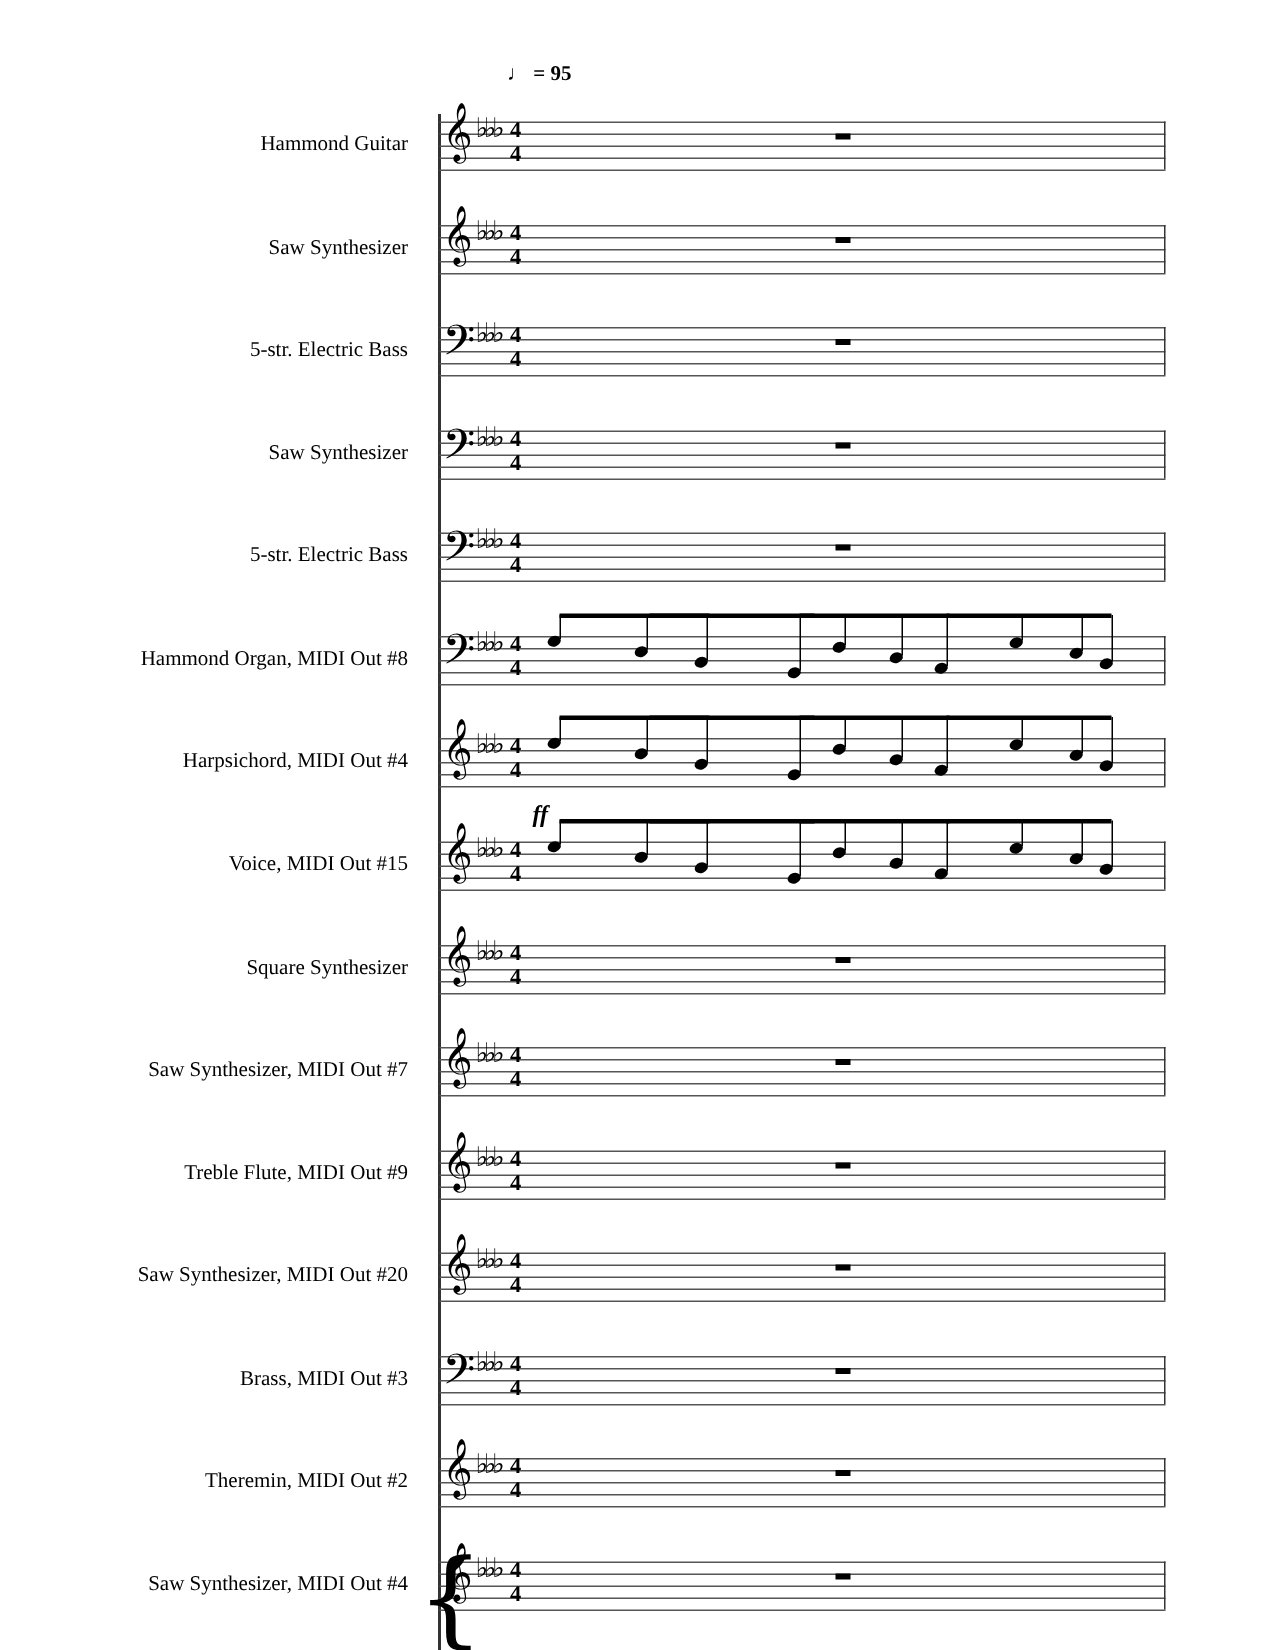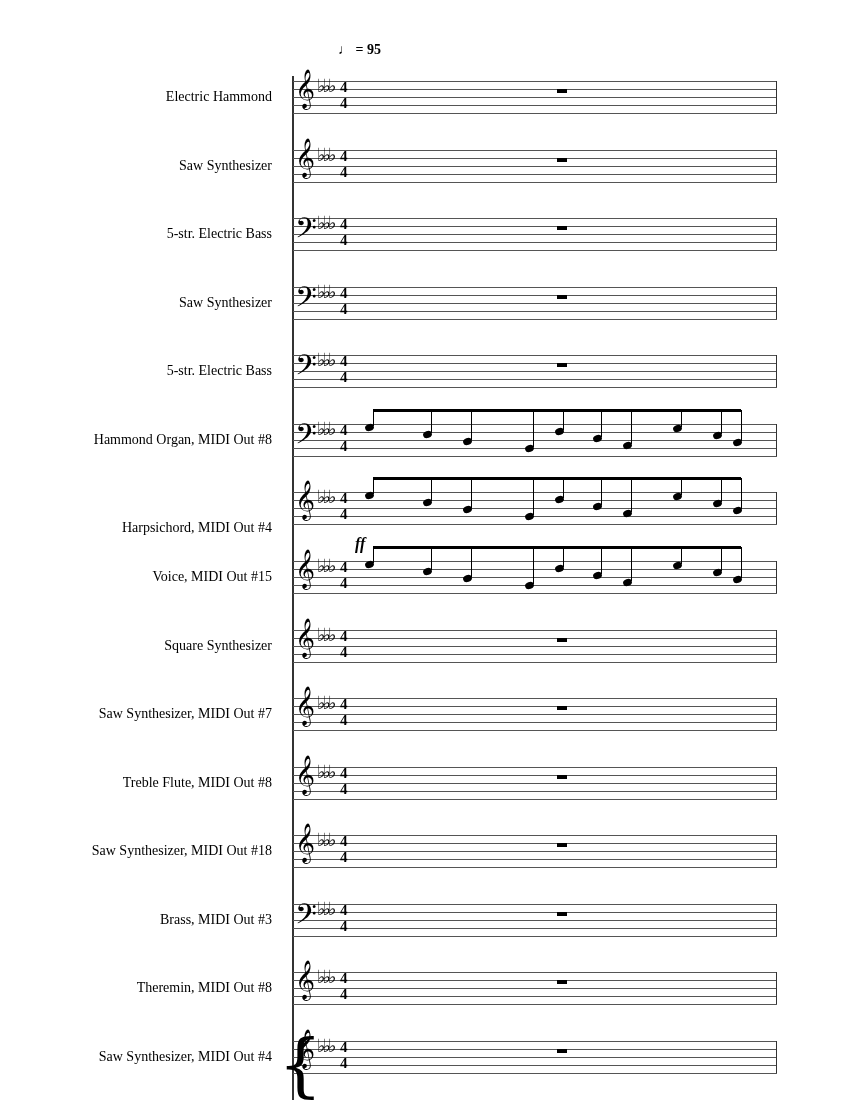--- a/index.html
+++ b/index.html
@@ -20,21 +20,21 @@
   .beam { position:absolute; height:3px; background:#000; }
   .dyn { position:absolute; font-style:italic; font-weight:bold; font-size:16px; }
 </style>
 </head>
 <body>
 
 <div class="tempo">♩ = 95</div>
 <div class="system-bar"></div>
 
 <div id="score">
-    <div class="label" style="top: 89px;">Electric Hammond</div>
+    <div class="label" style="top: 89px;">Hammond Guitar</div>
     <div class="staff" style="top: 81px;">
       <div class="line" style="top: 0px;"></div>
       <div class="line" style="top: 8px;"></div>
       <div class="line" style="top: 16px;"></div>
       <div class="line" style="top: 24px;"></div>
       <div class="line" style="top: 32px;"></div>
       <div class="endbar"></div>
       <div class="clef" style="top: -10px;">𝄞</div>
       <div class="keysig">♭♭♭</div>
       <div class="timesig">4<br>4</div>
@@ -121,21 +121,21 @@
       <div class="stem" style="left: 388px; top: -14px; height: 17px;"></div>
       <div class="note" style="left: 420px; top: 8px;"></div>
       <div class="stem" style="left: 428px; top: -14px; height: 24px;"></div>
       <div class="note" style="left: 440px; top: 15px;"></div>
       <div class="stem" style="left: 448px; top: -14px; height: 31px;"></div>
       <div class="beam" style="left: 80px; width: 100px; top: -15px;"></div>
       <div class="beam" style="left: 140px; width: 110px; top: -15px;"></div>
       <div class="beam" style="left: 240px; width: 100px; top: -15px;"></div>
       <div class="beam" style="left: 338px; width: 110px; top: -15px;"></div>
     </div>
-    <div class="label" style="top: 520px;">Harpsichord, MIDI Out #4</div>
+    <div class="label" style="top: 500px;">Harpsichord, MIDI Out #4</div>
     <div class="staff" style="top: 492px;">
       <div class="line" style="top: 0px;"></div>
       <div class="line" style="top: 8px;"></div>
       <div class="line" style="top: 16px;"></div>
       <div class="line" style="top: 24px;"></div>
       <div class="line" style="top: 32px;"></div>
       <div class="endbar"></div>
       <div class="clef" style="top: -10px;">𝄞</div>
       <div class="keysig">♭♭♭</div>
       <div class="timesig">4<br>4</div>
@@ -220,34 +220,34 @@
       <div class="line" style="top: 8px;"></div>
       <div class="line" style="top: 16px;"></div>
       <div class="line" style="top: 24px;"></div>
       <div class="line" style="top: 32px;"></div>
       <div class="endbar"></div>
       <div class="clef" style="top: -10px;">𝄞</div>
       <div class="keysig">♭♭♭</div>
       <div class="timesig">4<br>4</div>
       <div class="rest"></div>
     </div>
-    <div class="label" style="top: 775px;">Treble Flute, MIDI Out #8</div>
+    <div class="label" style="top: 775px;">Treble Flute, MIDI Out #9</div>
     <div class="staff" style="top: 767px;">
       <div class="line" style="top: 0px;"></div>
       <div class="line" style="top: 8px;"></div>
       <div class="line" style="top: 16px;"></div>
       <div class="line" style="top: 24px;"></div>
       <div class="line" style="top: 32px;"></div>
       <div class="endbar"></div>
       <div class="clef" style="top: -10px;">𝄞</div>
       <div class="keysig">♭♭♭</div>
       <div class="timesig">4<br>4</div>
       <div class="rest"></div>
     </div>
-    <div class="label" style="top: 843px;">Saw Synthesizer, MIDI Out #18</div>
+    <div class="label" style="top: 843px;">Saw Synthesizer, MIDI Out #20</div>
     <div class="staff" style="top: 835px;">
       <div class="line" style="top: 0px;"></div>
       <div class="line" style="top: 8px;"></div>
       <div class="line" style="top: 16px;"></div>
       <div class="line" style="top: 24px;"></div>
       <div class="line" style="top: 32px;"></div>
       <div class="endbar"></div>
       <div class="clef" style="top: -10px;">𝄞</div>
       <div class="keysig">♭♭♭</div>
       <div class="timesig">4<br>4</div>
@@ -259,21 +259,21 @@
       <div class="line" style="top: 8px;"></div>
       <div class="line" style="top: 16px;"></div>
       <div class="line" style="top: 24px;"></div>
       <div class="line" style="top: 32px;"></div>
       <div class="endbar"></div>
       <div class="clef" style="top: -4px;">𝄢</div>
       <div class="keysig">♭♭♭</div>
       <div class="timesig">4<br>4</div>
       <div class="rest"></div>
     </div>
-    <div class="label" style="top: 980px;">Theremin, MIDI Out #8</div>
+    <div class="label" style="top: 980px;">Theremin, MIDI Out #2</div>
     <div class="staff" style="top: 972px;">
       <div class="line" style="top: 0px;"></div>
       <div class="line" style="top: 8px;"></div>
       <div class="line" style="top: 16px;"></div>
       <div class="line" style="top: 24px;"></div>
       <div class="line" style="top: 32px;"></div>
       <div class="endbar"></div>
       <div class="clef" style="top: -10px;">𝄞</div>
       <div class="keysig">♭♭♭</div>
       <div class="timesig">4<br>4</div>

